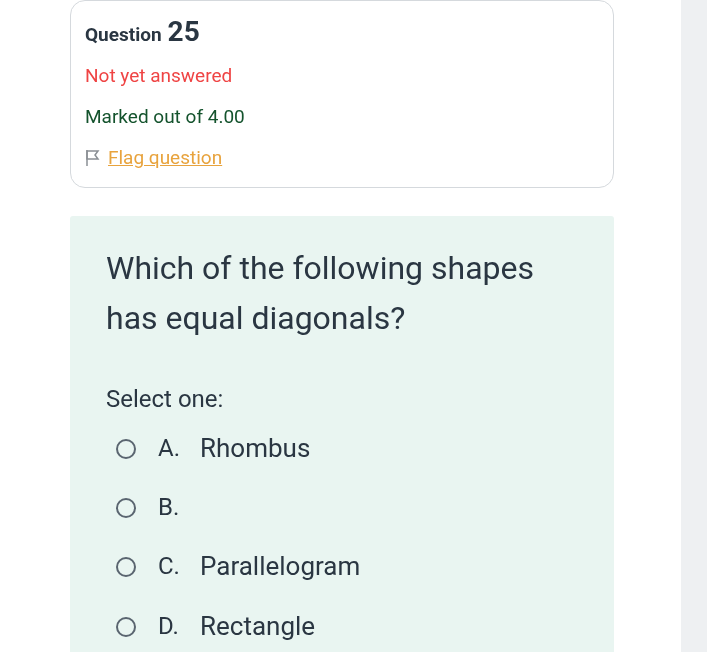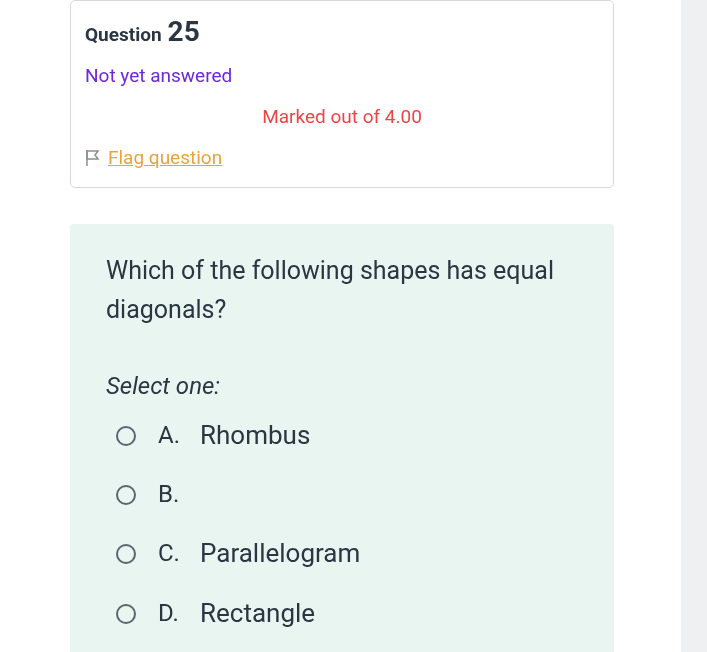--- a/index.html
+++ b/index.html
@@ -44,48 +44,47 @@
       position: absolute;
       left: 34px;
       top: 0;
       width: 616px;
       height: 100%;
       background: #ffffff;
       padding: 0 36px;
     }
     .info-card {
       border: 1px solid #d5d9dd;
-      border-radius: 5px;
+      border-radius: 15px;
       padding: 14px 14px 18px 14px;
-      margin-bottom: 36px;
+      margin-bottom: 28px;
     }
     .question-header {
       margin-bottom: 16px;
     }
     .question-label {
       font-size: 19px;
       font-weight: 700;
       color: #2a3642;
     }
     .question-number {
       font-size: 28px;
       font-weight: 700;
       color: #2a3642;
       margin-left: 2px;
     }
     .status-line {
       font-size: 19px;
-      color: #6d28d9;
-      margin-bottom: 18px;
-    }
-    .marks-line {
-      font-size: 19px;
       color: #ef4444;
       margin-bottom: 18px;
-      text-align: center;
+    }
+    .marks-line {
+      font-size: 19px;
+      color: #14532d;
+      margin-bottom: 18px;
     }
     .flag-row {
       display: flex;
       align-items: center;
       gap: 7px;
     }
     .flag-icon {
       width: 16px;
       height: 18px;
       display: inline-block;
@@ -95,30 +94,29 @@
       color: #e8a33d;
       text-decoration: underline;
       cursor: pointer;
     }
     .question-card {
       background: #e9f5f1;
       border-radius: 3px;
       padding: 28px 36px 30px 36px;
     }
     .question-text {
-      font-size: 25px;
+      font-size: 32px;
       line-height: 1.55;
       color: #2a3642;
       margin-bottom: 42px;
     }
     .select-label {
       font-size: 24px;
       color: #2a3642;
       margin-bottom: 20px;
-      font-style: italic;
     }
     .options {
       padding-left: 10px;
     }
     .option-row {
       display: flex;
       align-items: center;
       margin-bottom: 30px;
       cursor: pointer;
     }

